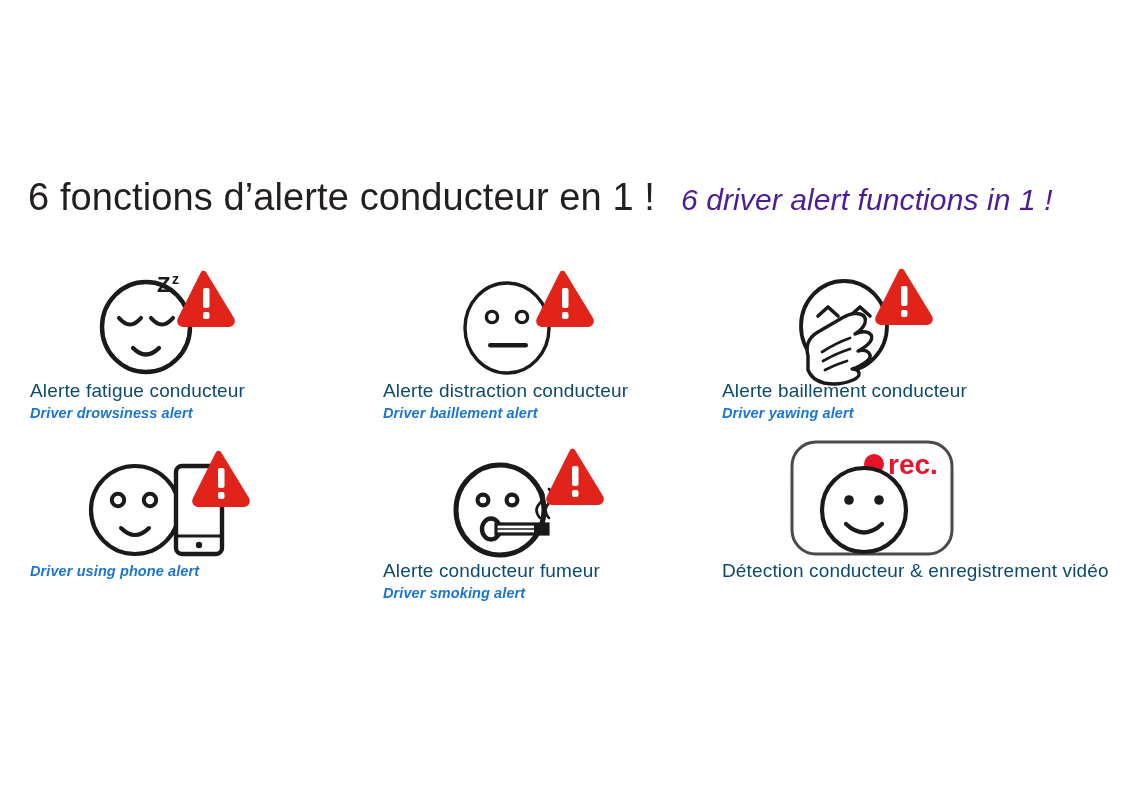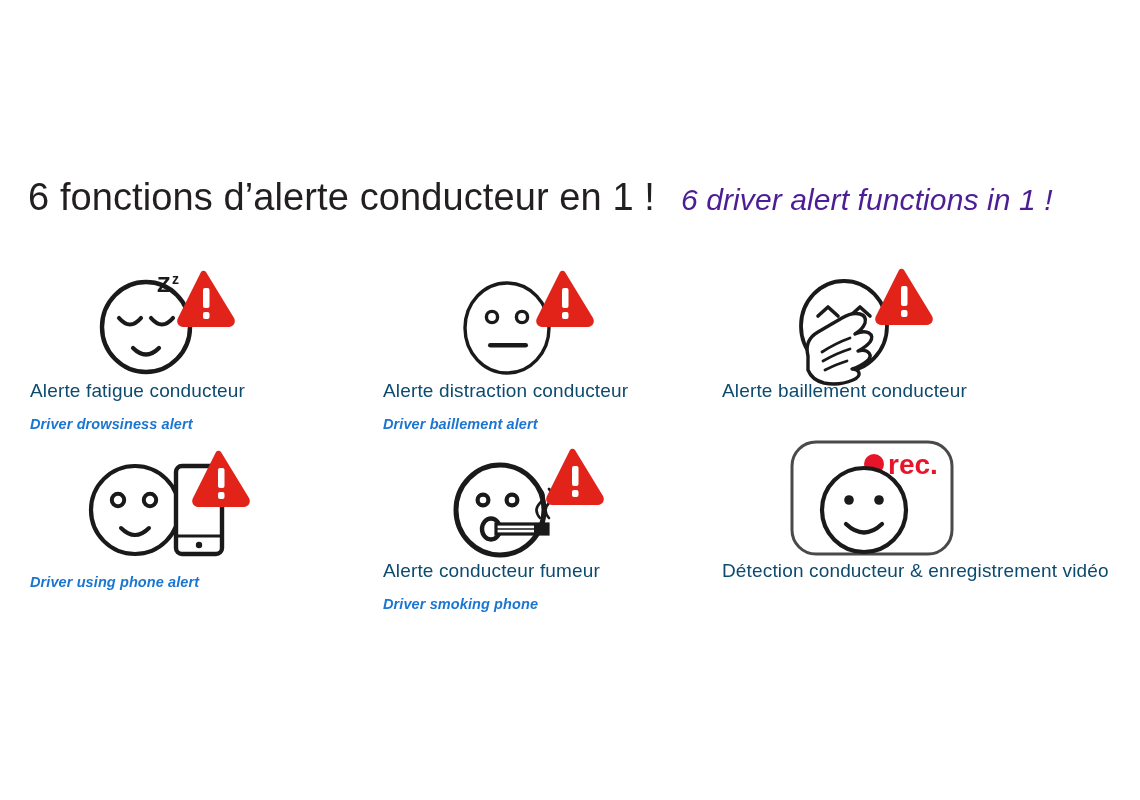--- a/index.html
+++ b/index.html
@@ -68,21 +68,21 @@
     letter-spacing: 0.15px;
     line-height: 22px;
   }
   .label-en {
     font-size: 14.5px;
     font-style: italic;
     font-weight: bold;
     color: #1b76d2;
     letter-spacing: 0.1px;
     line-height: 20px;
-    margin-top: 12px;
+    margin-top: 1px;
   }
 
   
   .col-1 { left: 30px; }
   .col-2 { left: 383px; }
   .col-3 { left: 722px; }
 
   
   .icon-offset-a { position:absolute; left: 58px;  top: 2px; }
   .icon-offset-b { position:absolute; left: 72px;  top: 2px; }
@@ -173,20 +173,21 @@
             <g>
               <path d="M112 10 L140 56 a6 6 0 0 1 -5 9 L89 65 a6 6 0 0 1 -5 -9 L107 10 a3 3 0 0 1 5 0 Z" fill="#e2231a"></path>
               <rect x="109" y="26" width="6.5" height="20" rx="2" fill="#fff"></rect>
               <rect x="109" y="50" width="6.5" height="7" rx="2" fill="#fff"></rect>
             </g>
           </svg>
         </div>
       </div>
       <div class="labels">
         <div class="label-fr">Alerte baillement conducteur</div>
+        <div class="label-en">Driver yawing alert</div>
       </div>
     </div>
   </div>
 
   <div class="feature-row">
 
     <div class="feature col-1">
       <div class="icon-wrap">
         <div class="icon-offset-d">
           <svg width="160" height="120" viewBox="0 0 160 120">
@@ -231,21 +232,21 @@
             <g>
               <path d="M127 12 L155 58 a6 6 0 0 1 -5 9 L104 67 a6 6 0 0 1 -5 -9 L122 12 a3 3 0 0 1 5 0 Z" fill="#e2231a"></path>
               <rect x="124" y="28" width="6.5" height="20" rx="2" fill="#fff"></rect>
               <rect x="124" y="52" width="6.5" height="7" rx="2" fill="#fff"></rect>
             </g>
           </svg>
         </div>
       </div>
       <div class="labels">
         <div class="label-fr">Alerte conducteur fumeur</div>
-        <div class="label-en">Driver smoking phone</div>
+        <div class="label-en">Driver smoking alert</div>
       </div>
     </div>
 
     <div class="feature col-3">
       <div class="icon-wrap">
         <div class="icon-offset-f">
           <svg width="200" height="130" viewBox="0 0 200 130">
 
             <rect x="28" y="10" width="160" height="112" rx="24" fill="#fff" stroke="#4a4a4a" stroke-width="3"></rect>
 

